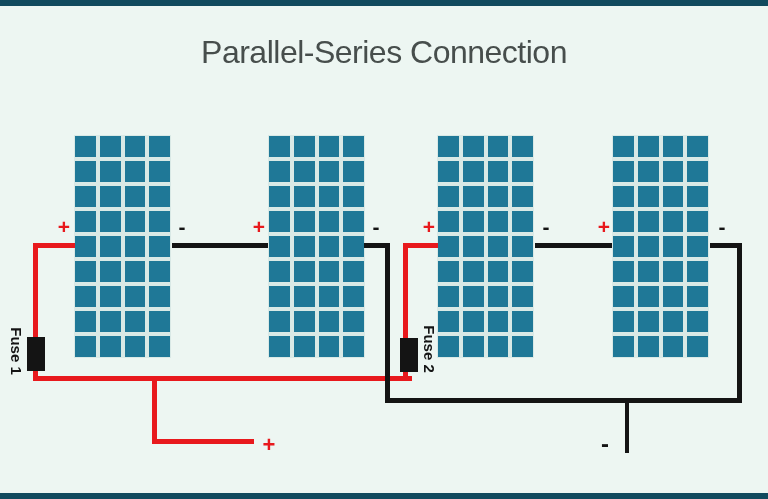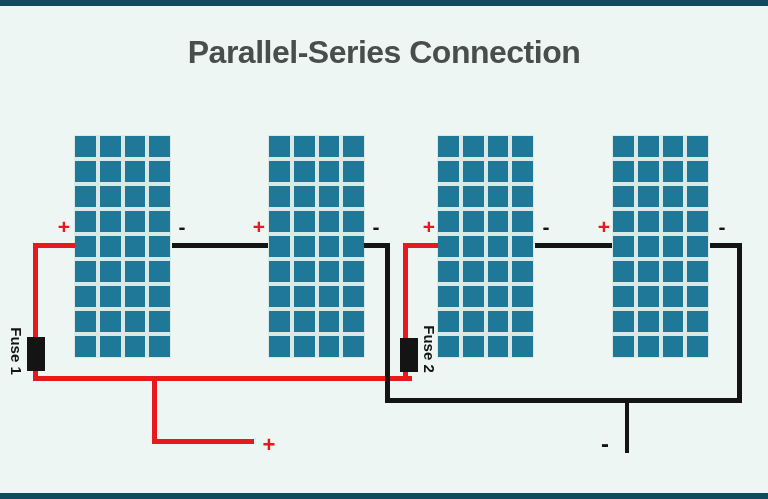--- a/index.html
+++ b/index.html
@@ -8,21 +8,21 @@
     --panel-gridline:#d9e9e6;
   }
   html,body{margin:0;padding:0;}
   body{font-family:"Liberation Sans",sans-serif;}
   #stage{position:relative;width:768px;height:499px;background:var(--background);overflow:hidden;}
 
   .edge-bar{position:absolute;left:0;width:768px;height:6px;background:var(--edge-bar);}
   #edge-top{top:0;} #edge-bottom{bottom:0;}
 
   #title{position:absolute;left:0;top:34px;width:768px;text-align:center;
-    font-size:32px;font-weight:bold;letter-spacing:-0.5px;color:var(--title-text);}
+    font-size:32px;font-weight:normal;letter-spacing:-0.5px;color:var(--title-text);}
 
   .panel{position:absolute;top:135px;width:97px;height:223px;background:var(--panel-teal);
     display:grid;gap:2px;}
   .panel .cell{background:var(--panel-teal);outline:1px solid var(--panel-gridline);outline-offset:-1px;}
   
   .panel{background:var(--panel-gridline);}
   #panel-1{left:74px;} #panel-2{left:268px;} #panel-3{left:437px;} #panel-4{left:612px;}
 
   .wire{position:absolute;}
   .wire.red{background:var(--wire-red);}

